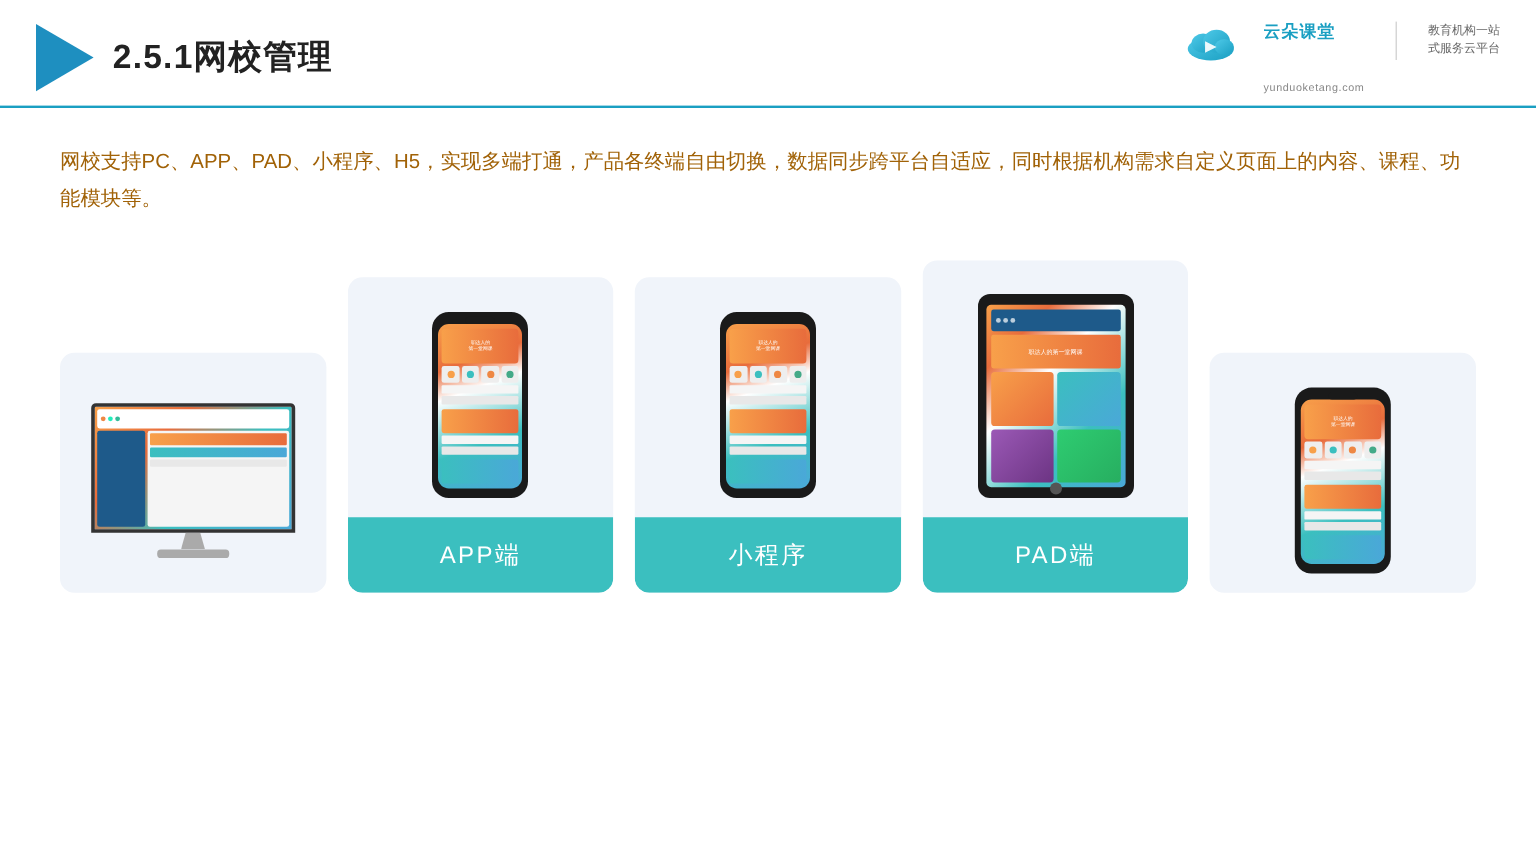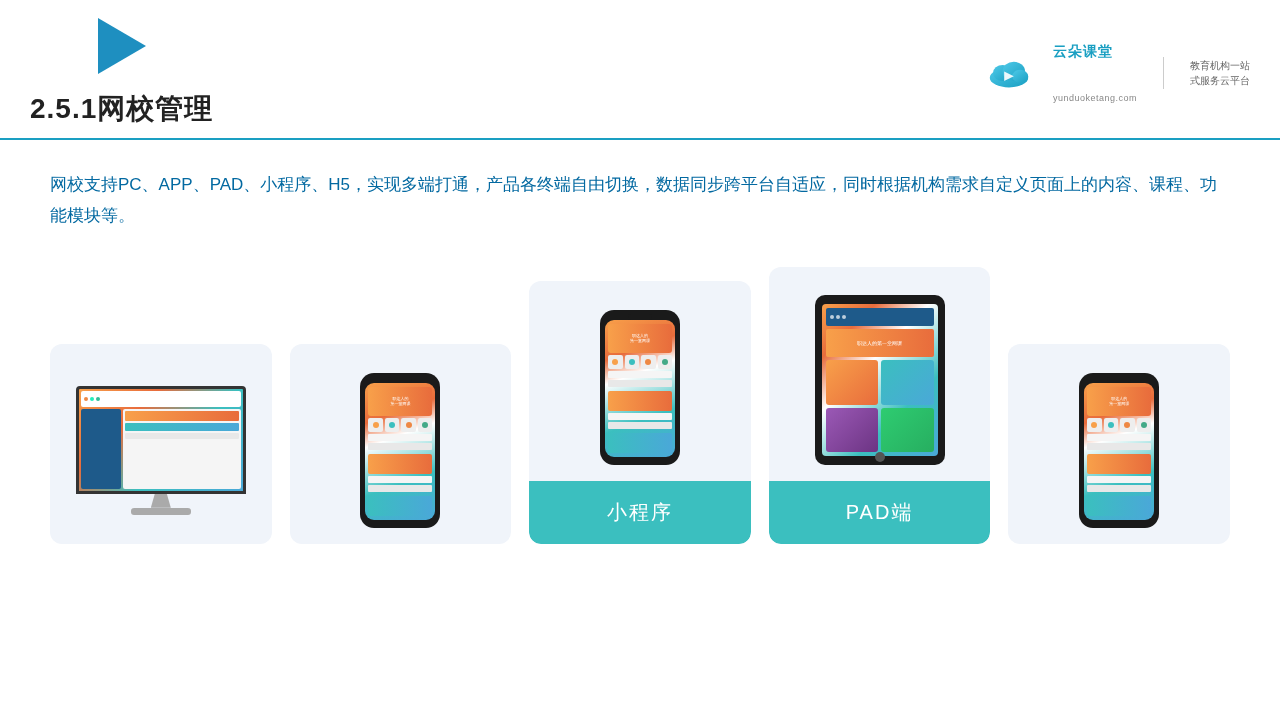--- a/index.html
+++ b/index.html
@@ -17,38 +17,37 @@
       display: flex;
       align-items: center;
       justify-content: space-between;
       padding: 18px 30px 10px 30px;
       border-bottom: 2px solid #1a9fc2;
     }
     .header-left {
       display: flex;
       align-items: center;
       gap: 16px;
-      flex-direction: column;
     }
     .play-icon {
       width: 0;
       height: 0;
       border-top: 28px solid transparent;
       border-bottom: 28px solid transparent;
       border-left: 48px solid #1e8fc0;
     }
     .page-title {
       font-size: 28px;
       font-weight: bold;
       color: #222;
       letter-spacing: 1px;
     }
     .header-right {
       display: flex;
-      align-items: center;
+      align-items: flex-start;
       gap: 20px;
     }
     .logo-cloud {
       display: flex;
       align-items: center;
       gap: 6px;
     }
     .logo-cloud svg {
       width: 48px;
       height: 36px;
@@ -81,21 +80,21 @@
       color: #666;
       line-height: 1.5;
     }
 
     
     .content {
       padding: 30px 50px 20px 50px;
     }
     .description {
       font-size: 17px;
-      color: #0369a1;
+      color: #a16207;
       line-height: 1.8;
       margin-bottom: 36px;
     }
 
     
     .cards-row {
       display: flex;
       gap: 18px;
       align-items: flex-end;
       justify-content: center;
@@ -446,20 +445,21 @@
                 <div class="phone-list-row" style="background:#e8e8e8;"></div>
                 <div style="height:20px;background:linear-gradient(90deg,#f8a04a,#e86c3c);border-radius:2px;margin-top:2px;"></div>
                 <div class="phone-list-row"></div>
                 <div class="phone-list-row" style="background:#e8e8e8;"></div>
                 <div style="height:20px;background:linear-gradient(90deg,#3bbfbf,#4aa8d8);border-radius:2px;margin-top:2px;"></div>
               </div>
             </div>
           </div>
         </div>
       </div>
+      <div class="card-label">APP端</div>
     </div>
 
     <div class="card">
       <div class="card-image-area">
         <div class="phone-mockup">
           <div class="phone-body">
             <div class="phone-notch"></div>
             <div class="phone-screen">
               <div class="phone-screen-content">
                 <div class="phone-banner">

